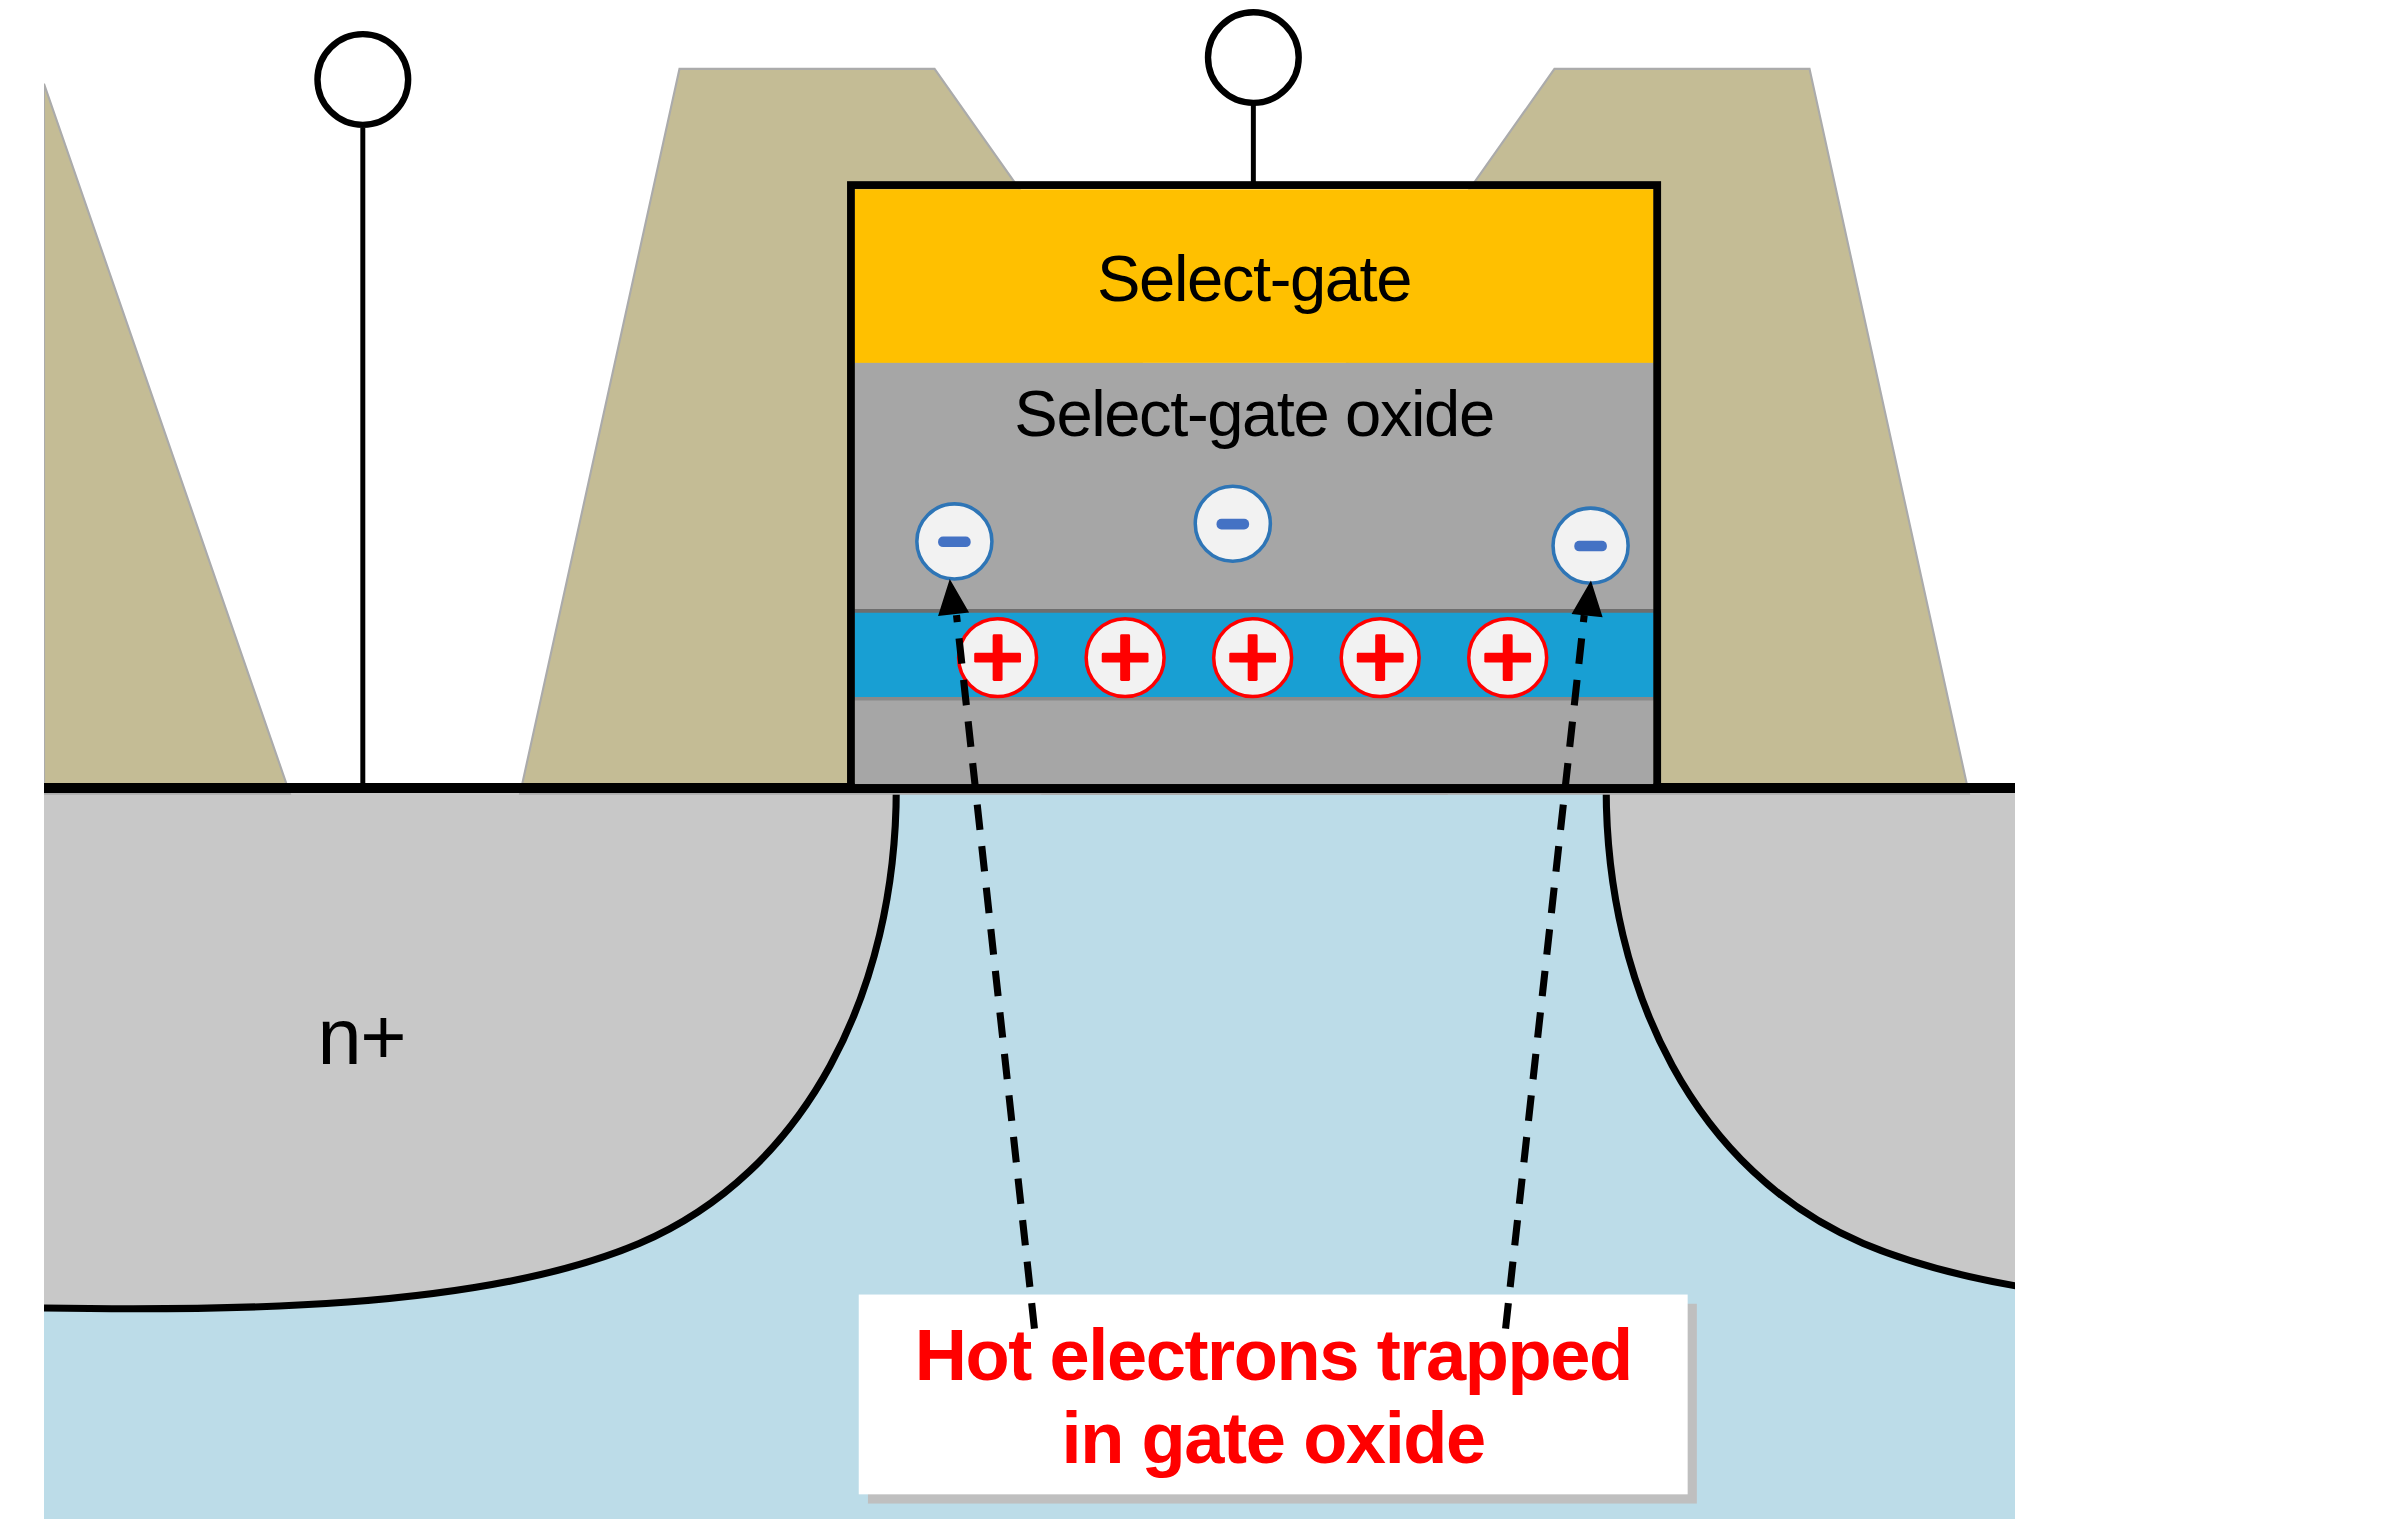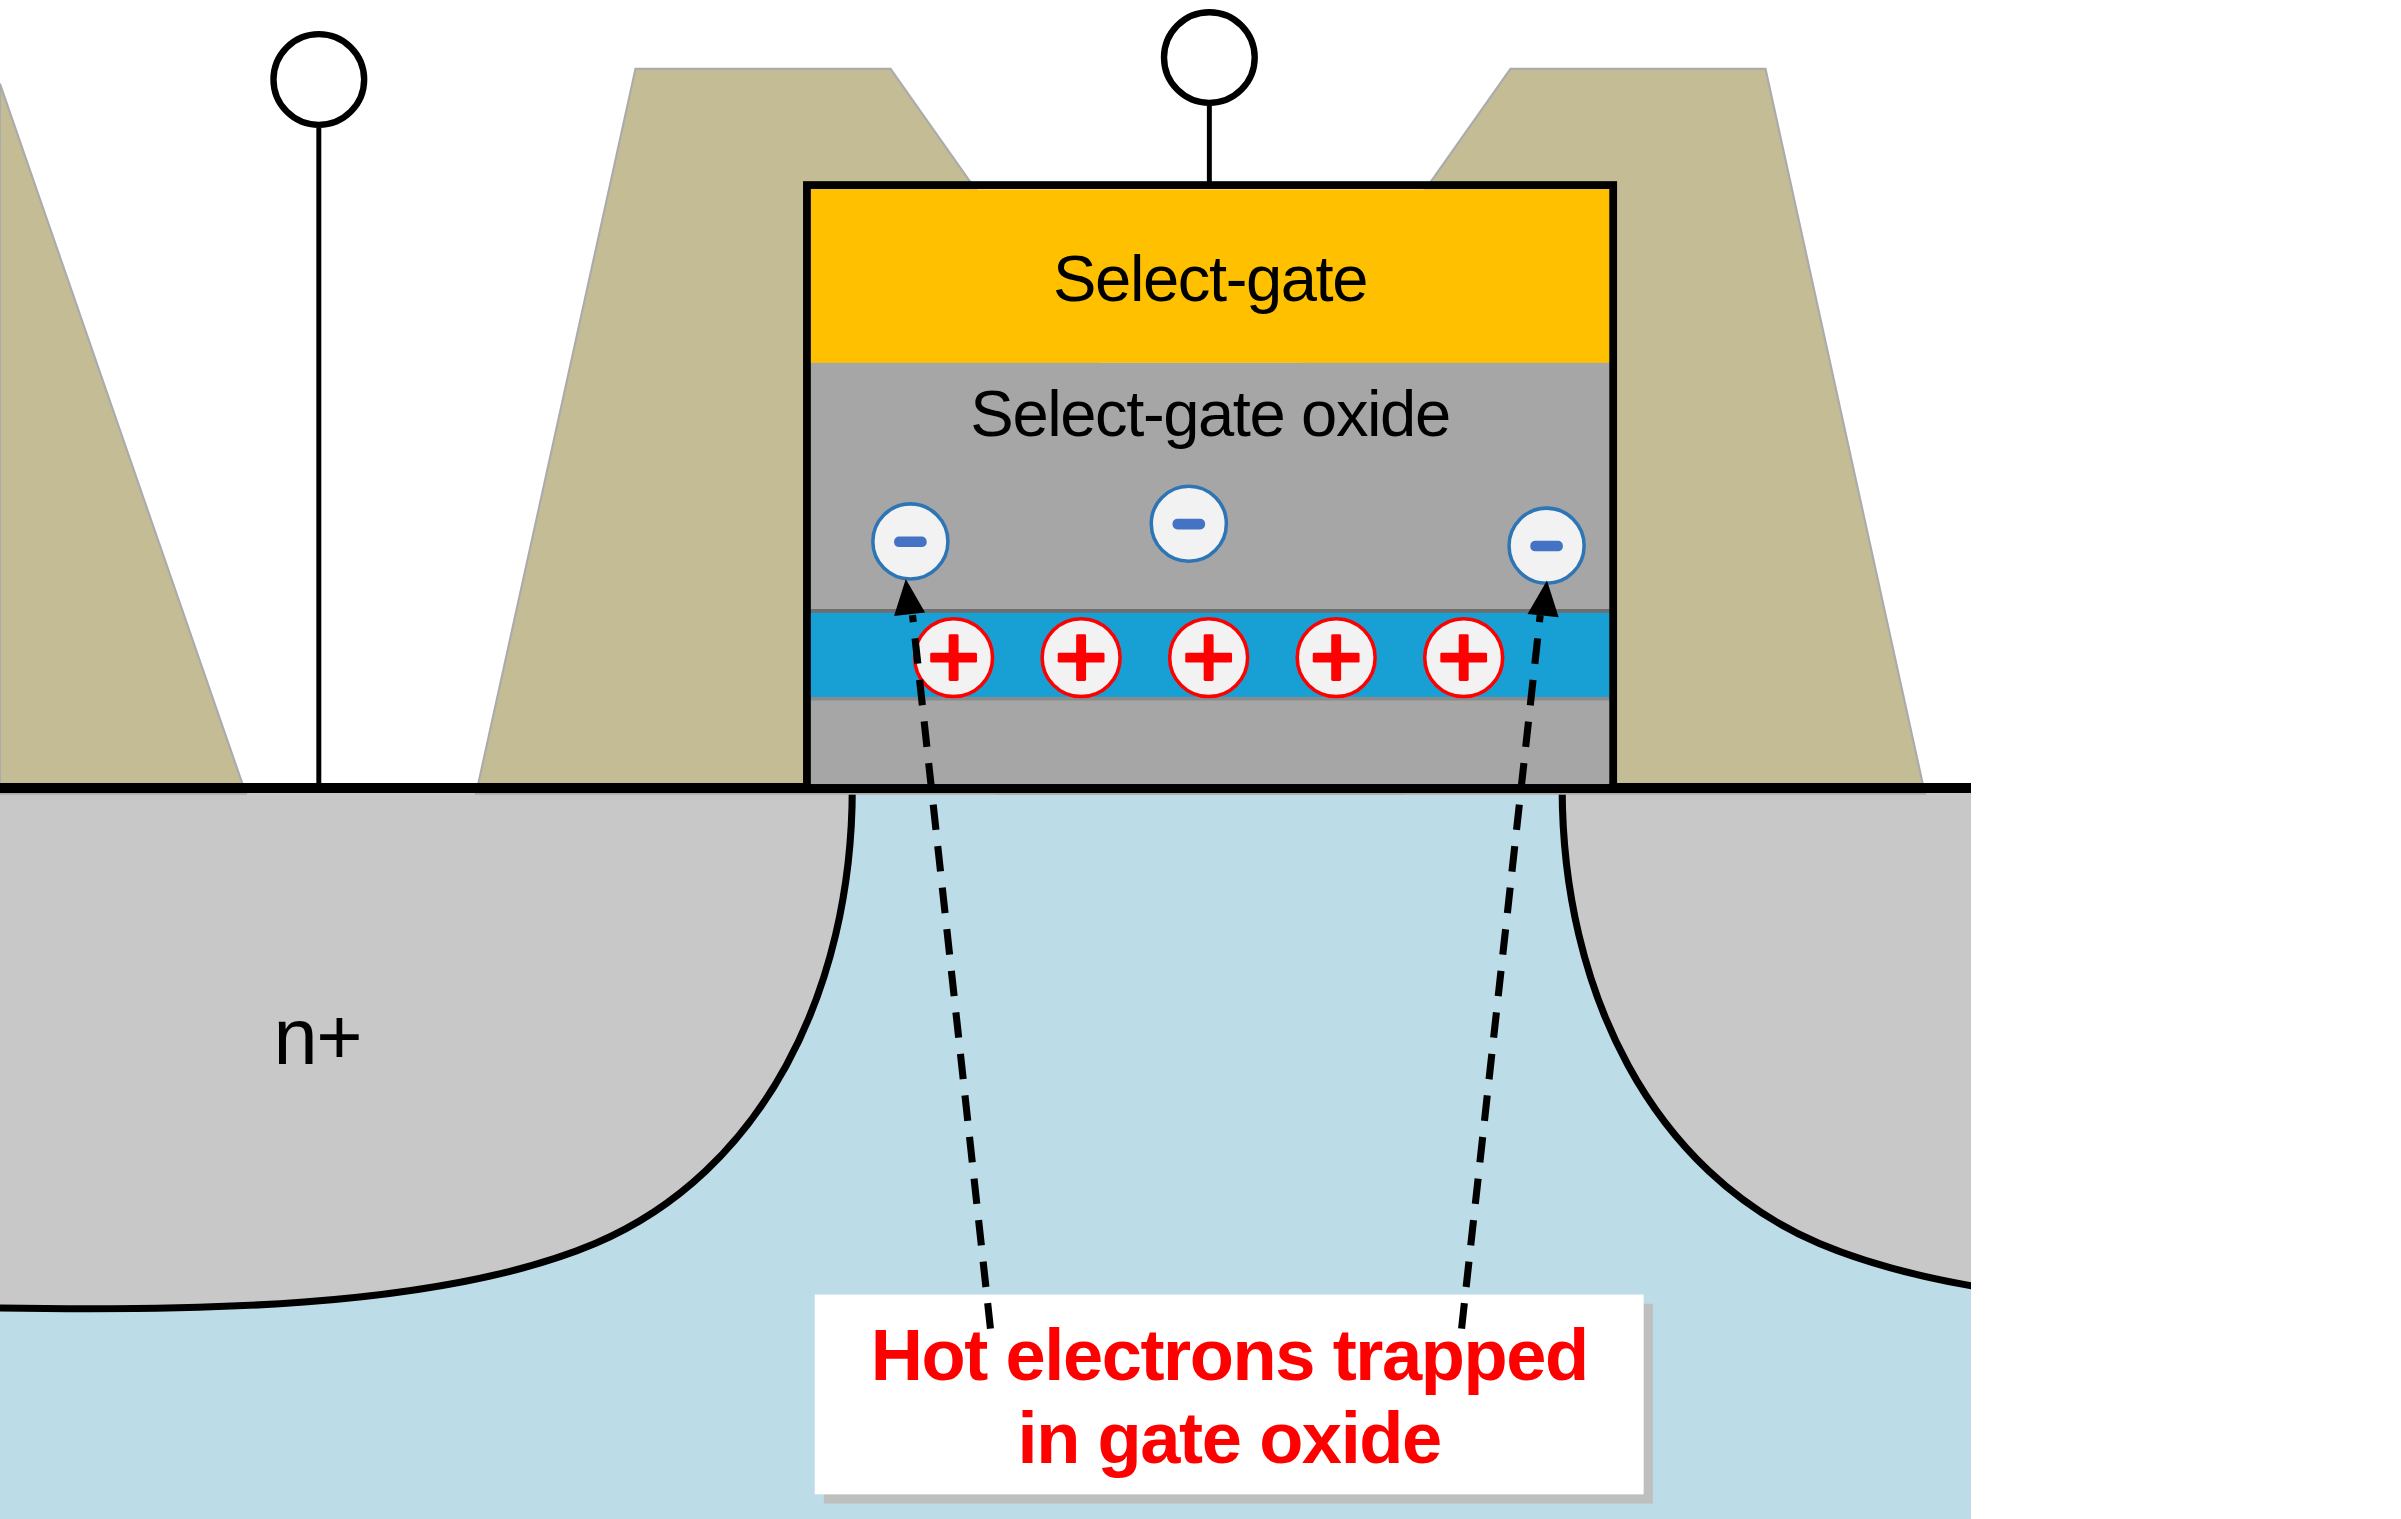--- a/index.html
+++ b/index.html
@@ -1,16 +1,16 @@
 <!DOCTYPE html>
 <html style="font-size:11.3px"><head>
 <meta charset="utf-8">
 <style>
   html,body{margin:0;padding:0;background:#fff;}
-  .stage{width:1971px;height:1520px;position:relative;overflow:hidden;}
+  .stage{width:1971px;height:1520px;position:relative;overflow:hidden;padding-left:44px;}
   svg{display:block;}
   text{font-family:"Liberation Sans","DejaVu Sans",sans-serif;}
   .layer-label{font-size:92px;letter-spacing:-2px;fill:#000;}
   .nplus-label{font-size:112px;letter-spacing:-2px;fill:#000;}
   .annot-label{font-size:102px;letter-spacing:-2px;font-weight:bold;}
 </style>
 </head>
 <body>
 
 <div class="stage">

